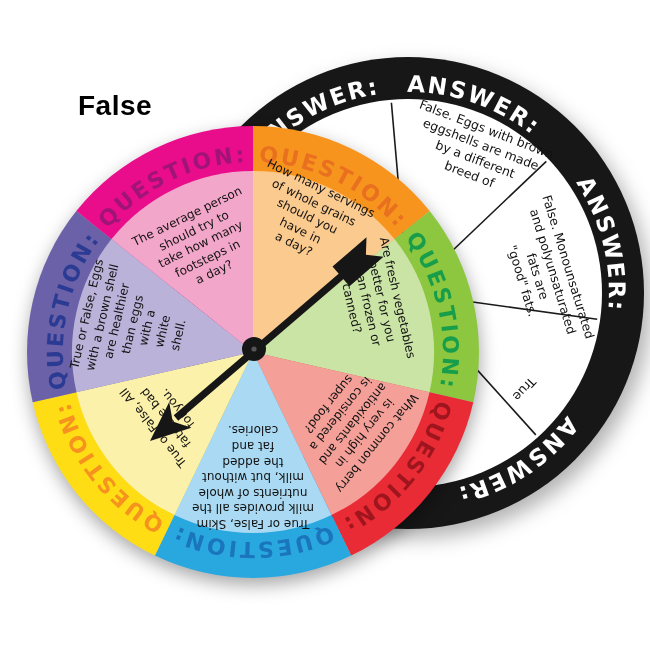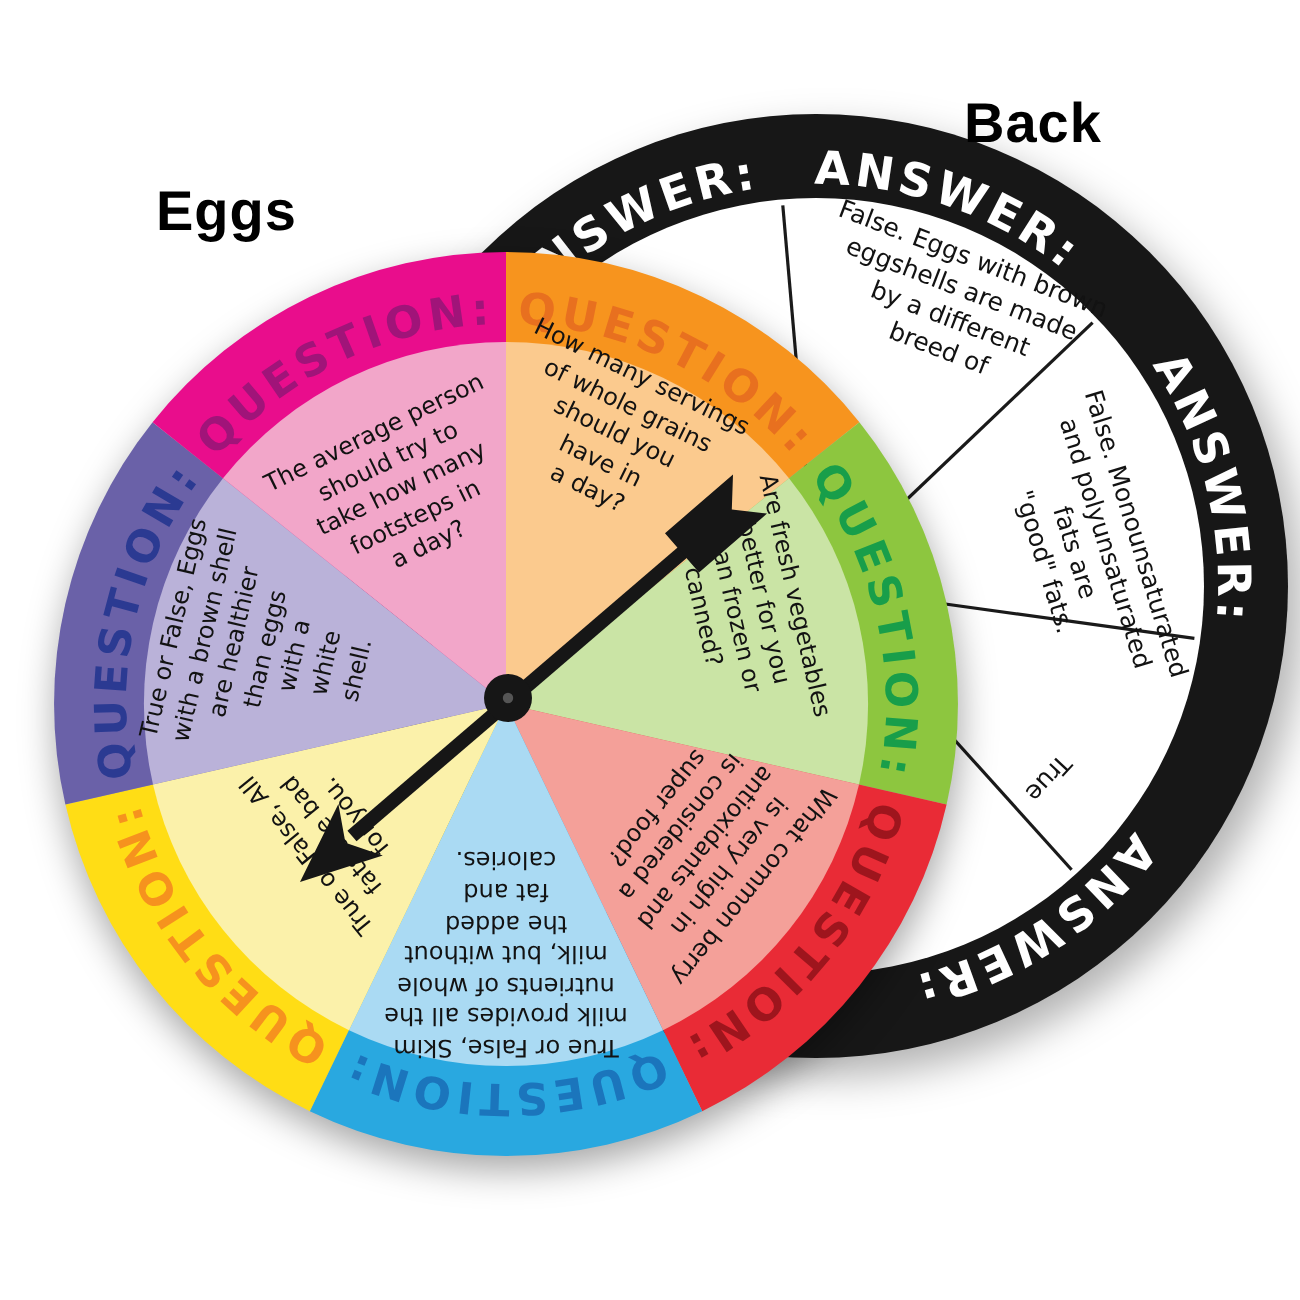--- a/index.html
+++ b/index.html
@@ -168,15 +168,14 @@
 a day?</div>
 
   <svg class="layer" width="650" height="650" viewBox="0 0 650 650">
     <line x1="345" y1="273" x2="176" y2="418" stroke-width="7" stroke="#161616"></line>
     <polygon points="150,441 169.2,402.0 172.7,421.4 191.4,427.8" fill="#161616"></polygon>
     <polygon points="332.5,266.6 366.5,237.2 365.9,254.8 383.5,256.8 349.5,286.2" fill="#161616"></polygon>
     <circle cx="254" cy="349" r="12" fill="#161616"></circle>
     <circle cx="254" cy="349" r="2.6" fill="#555555"></circle>
   </svg>
 
-  <div id="front-label" class="product-label">Eggs</div>
-  <div id="back-label" class="product-label">Back</div>
+  <div id="front-label" class="product-label">False</div>
 </div>
 
 </body></html>

